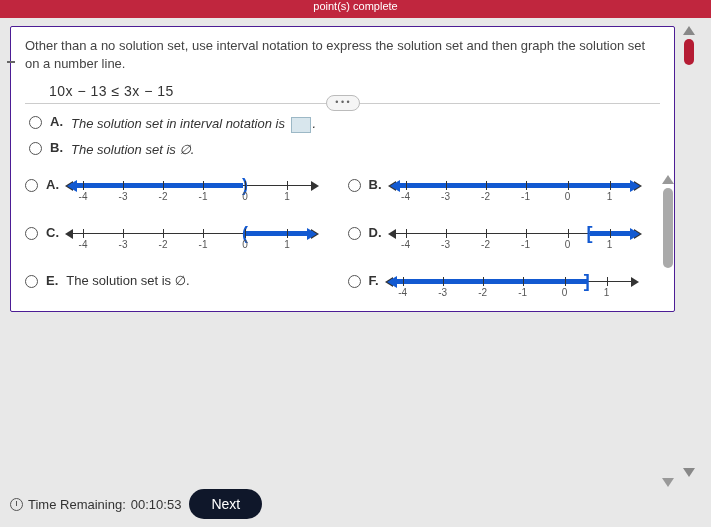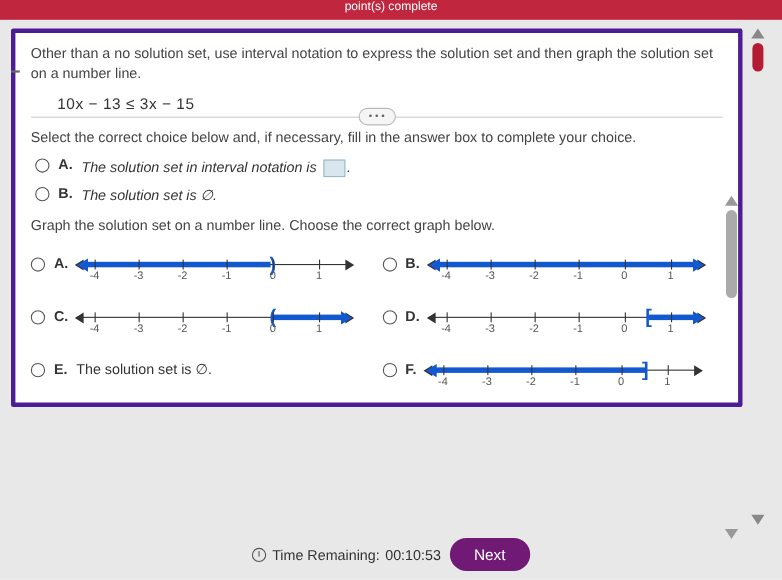--- a/index.html
+++ b/index.html
@@ -16,21 +16,21 @@
   color: #fff;
   height: 18px;
   font-size: 11px;
   text-align: center;
   padding-top: 0;
   overflow: hidden;
 }
 .main {
   background: #fff;
   margin: 8px 36px 8px 10px;
-  border: 4px solid #4c1d95;
+  border: 1px solid #4c1d95;
   border-radius: 2px;
   padding: 10px 14px 8px 14px;
   font-size: 13px;
   color: #333;
   position: relative;
 }
 .dash { position:absolute; left:-4px; top:34px; width:8px; height:2px; background:#666;}
 .question-intro { margin-bottom: 8px; line-height: 1.4; color:#444;}
 .inequality { margin: 10px 0 2px 24px; font-size: 14px; letter-spacing: 0.5px;}
 .hr { border: none; border-top: 1px solid #ccc; margin: 4px 0 10px 0; position: relative;}
@@ -74,31 +74,31 @@
 .arrow-l { position:absolute; left:-2px; top:10px; border-top:5px solid transparent; border-bottom:5px solid transparent; border-right:8px solid #333;}
 .arrow-r { position:absolute; right:-2px; top:10px; border-top:5px solid transparent; border-bottom:5px solid transparent; border-left:8px solid #333;}
 .blue-seg { position:absolute; top:12px; height:5px; background:#1259d1;}
 .blue-arrow-l { position:absolute; top:9px; border-top:6px solid transparent; border-bottom:6px solid transparent; border-right:10px solid #1259d1;}
 .blue-arrow-r { position:absolute; top:9px; border-top:6px solid transparent; border-bottom:6px solid transparent; border-left:10px solid #1259d1;}
 .paren-open { position:absolute; top:4px; color:#1259d1; font-weight:bold; font-size:18px; transform:translateX(-50%);}
 .bracket { position:absolute; top:4px; color:#1259d1; font-weight:bold; font-size:18px; transform:translateX(-50%);}
 .empty-text { padding-top: 12px; font-size: 13px;}
 .footer {
   position: absolute; bottom: 8px; left: 10px; right: 10px;
-  display: flex; justify-content: center; align-items: center;
+  display: flex; justify-content: flex-start; align-items: center;
   gap: 8px;
 }
 .timer { font-size: 13px; color: #333; display:flex; align-items:center; gap:5px;}
 .clock-icon {
   width: 13px; height: 13px; border: 1.5px solid #555; border-radius: 50%;
   position: relative;
 }
 .clock-icon::after{content:'';position:absolute;left:5px;top:2px;width:1px;height:5px;background:#555;}
 .next-btn {
-  background: #701a75; color: #fff; border: none; border-radius: 16px;
+  background: #0f172a; color: #fff; border: none; border-radius: 16px;
   padding: 7px 22px; font-size: 14px; cursor: pointer;
 }
 .side-scroll {
   position: absolute; right: 14px; top: 26px; bottom: 50px; width: 14px;
 }
 .scroll-tri-up { width:0;height:0;border-left:6px solid transparent;border-right:6px solid transparent;border-bottom:9px solid #888; margin-bottom:4px;}
 .scroll-tri-dn { position:absolute;bottom:0;width:0;height:0;border-left:6px solid transparent;border-right:6px solid transparent;border-top:9px solid #888;}
 .scroll-thumb { width:10px; height:26px; background:#b51c34; border-radius:5px; margin-left:1px; margin-top:2px;}
 .inner-scroll { position:absolute; right:2px; top:148px; width:10px;}
 .inner-scroll .scroll-tri-up{border-bottom-color:#999;}
@@ -113,38 +113,36 @@
 </div>
 
 <div class="main">
   <div class="dash"></div>
   <div class="question-intro">Other than a no solution set, use interval notation to express the solution set and then graph the solution set on a number line.</div>
   <div class="inequality">10x − 13 ≤ 3x − 15</div>
   <div class="hr">
     <div class="ellipsis-btn">• • •</div>
   </div>
 
-  <div class="instruct">Select the correct choice below and, if necessary, fill in the answer box to complete your choice.</div>
 
   <div class="opt-row">
     <div class="radio"></div>
     <span class="opt-label">A.</span>
     <div class="opt-body">
       <span>The solution set in interval notation is</span>
       <span class="answer-box"></span><span>.</span><br>
     </div>
   </div>
 
   <div class="opt-row">
     <div class="radio"></div>
     <span class="opt-label">B.</span>
     <div class="opt-body">The solution set is ∅.</div>
   </div>
 
-  <div class="section-title">Graph the solution set on a number line. Choose the correct graph below.</div>
 
   <div class="graph-grid">
 
     <div class="graph-opt">
       <div class="radio"></div>
       <span class="opt-label">A.</span>
       <div class="nl-wrap">
           <div class="number-line">
         <div class="axis"></div>
             <div class="arrow-l"></div>

